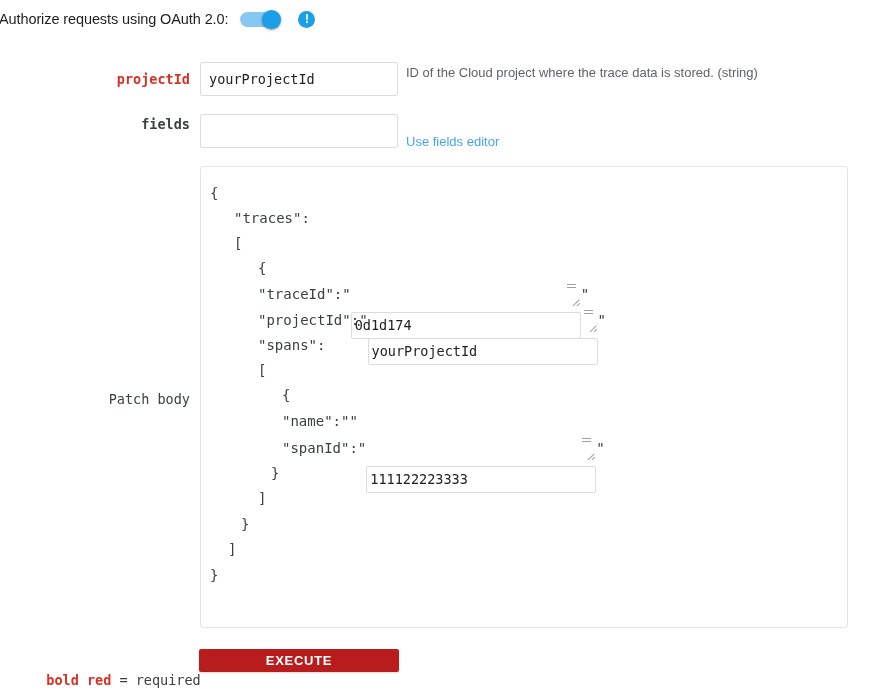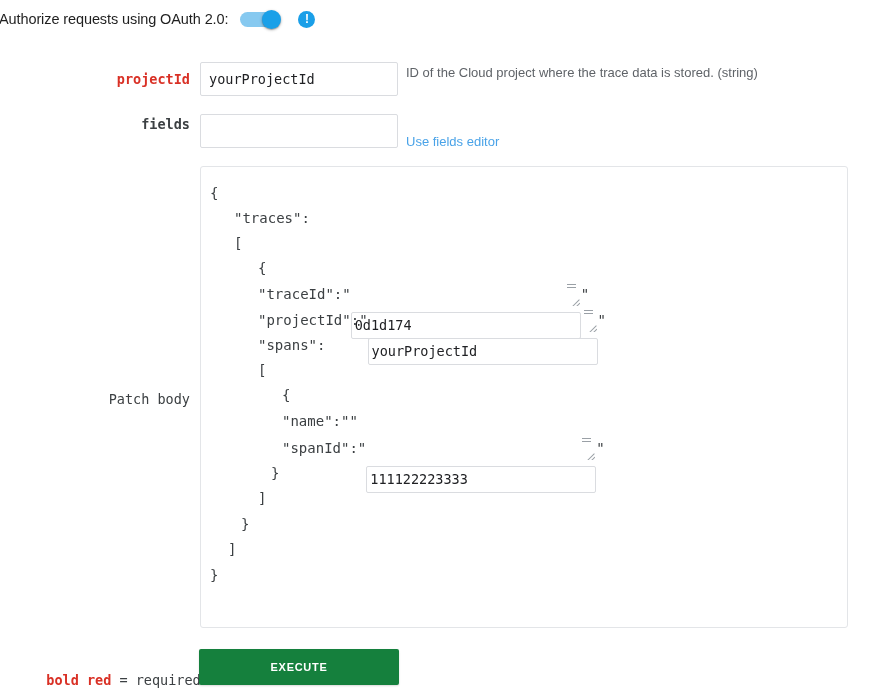--- a/index.html
+++ b/index.html
@@ -223,27 +223,27 @@
   }
   .legend b {
     color: #d93025;
     font-weight: bold;
   }
   .execute-btn {
     position: absolute;
     left: 199px;
     top: 649px;
     width: 200px;
-    height: 36px;
-    background: #15803d;
+    height: 23px;
+    background: #b91c1c;
     color: #ffffff;
     border: none;
     border-radius: 2px;
     font-family: "Liberation Sans", sans-serif;
-    font-size: 11px;
+    font-size: 13px;
     font-weight: bold;
     letter-spacing: 0.7px;
     cursor: pointer;
     box-shadow: 0 1px 2px rgba(0,0,0,0.15);
   }
 </style>
 </head>
 <body>
 
 <div class="oauth-row">

